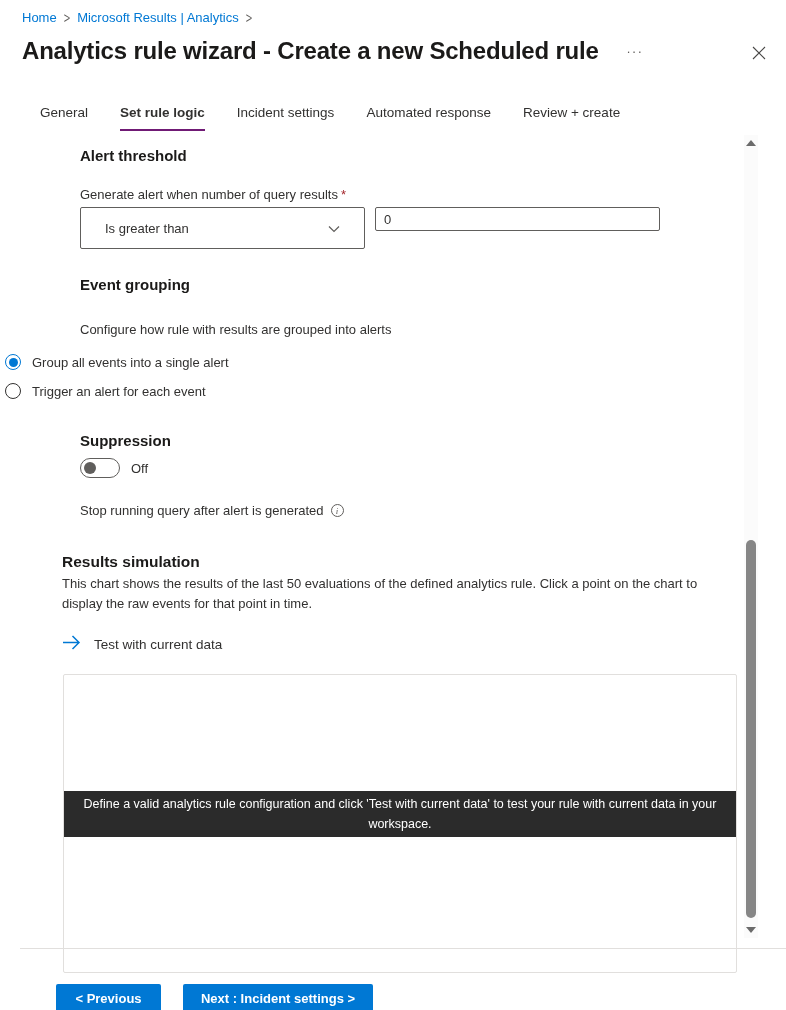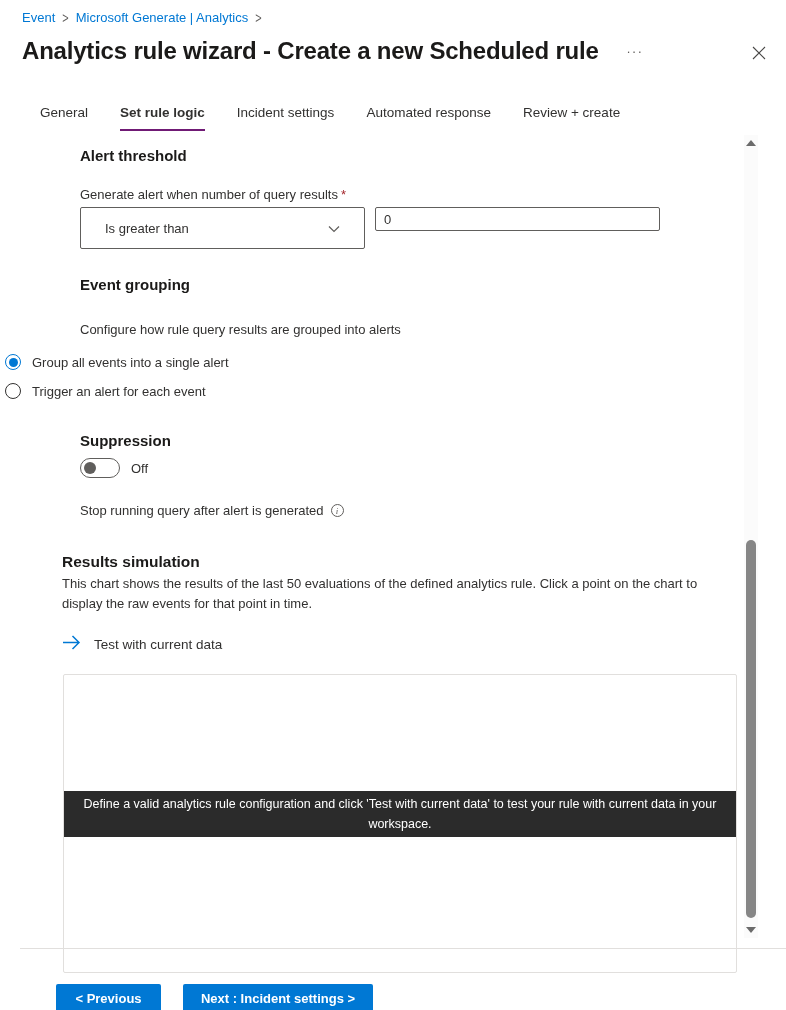--- a/index.html
+++ b/index.html
@@ -107,23 +107,23 @@
     border:none; border-radius:2px; height:28px; display:flex; align-items:center; justify-content:center;
     cursor:pointer;
   }
   .btn-prev { width:105px; }
   .btn-next { width:190px; }
 </style>
 </head>
 <body>
 
 <nav class="breadcrumb">
-  <a class="crumb">Event</a>
+  <a class="crumb">Home</a>
   <span class="crumb-sep">&gt;</span>
-  <a class="crumb">Microsoft Generate | Analytics</a>
+  <a class="crumb">Microsoft Results | Analytics</a>
   <span class="crumb-sep">&gt;</span>
 </nav>
 
 <div class="title-row">
   <h1>Analytics rule wizard - Create a new Scheduled rule</h1>
   <span class="more-btn">...</span>
   <span class="close-btn">
     <svg width="14" height="14" viewBox="0 0 14 14">
       <path d="M1 1 L13 13 M13 1 L1 13" stroke="#494847" stroke-width="1.1" fill="none"></path>
     </svg>
@@ -150,21 +150,21 @@
       <span>
         <svg width="12" height="8" viewBox="0 0 12 8">
             <path d="M1 1.5 L6 6.5 L11 1.5" stroke="#605e5c" stroke-width="1.2" fill="none"></path>
           </svg>
       </span>
     </div>
     <input class="textfield" value="0" style="">
   </div>
 
   <h2 class="indent h-event">Event grouping</h2>
-  <div class="indent grouping-desc">Configure how rule query results are grouped into alerts</div>
+  <div class="indent grouping-desc">Configure how rule with results are grouped into alerts</div>
   <div class="indent radio-row first">
     <span class="radio-outer selected">
         <span class="radio-dot"></span>
       </span>
     <span class="radio-label">Group all events into a single alert</span>
   </div>
   <div class="indent radio-row second">
     <span class="radio-outer"></span>
     <span class="radio-label">Trigger an alert for each event</span>
   </div>

